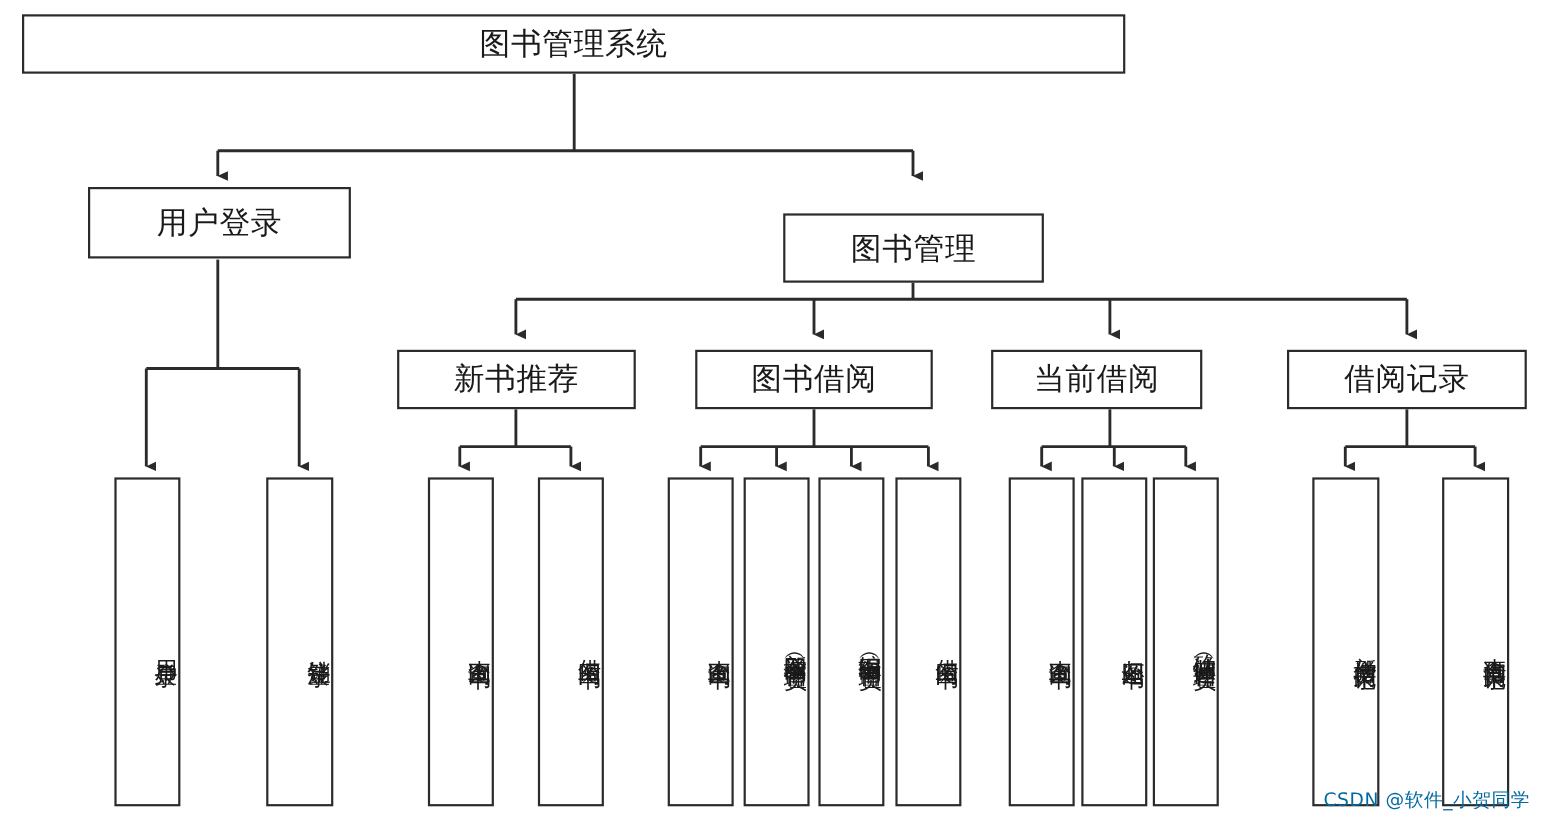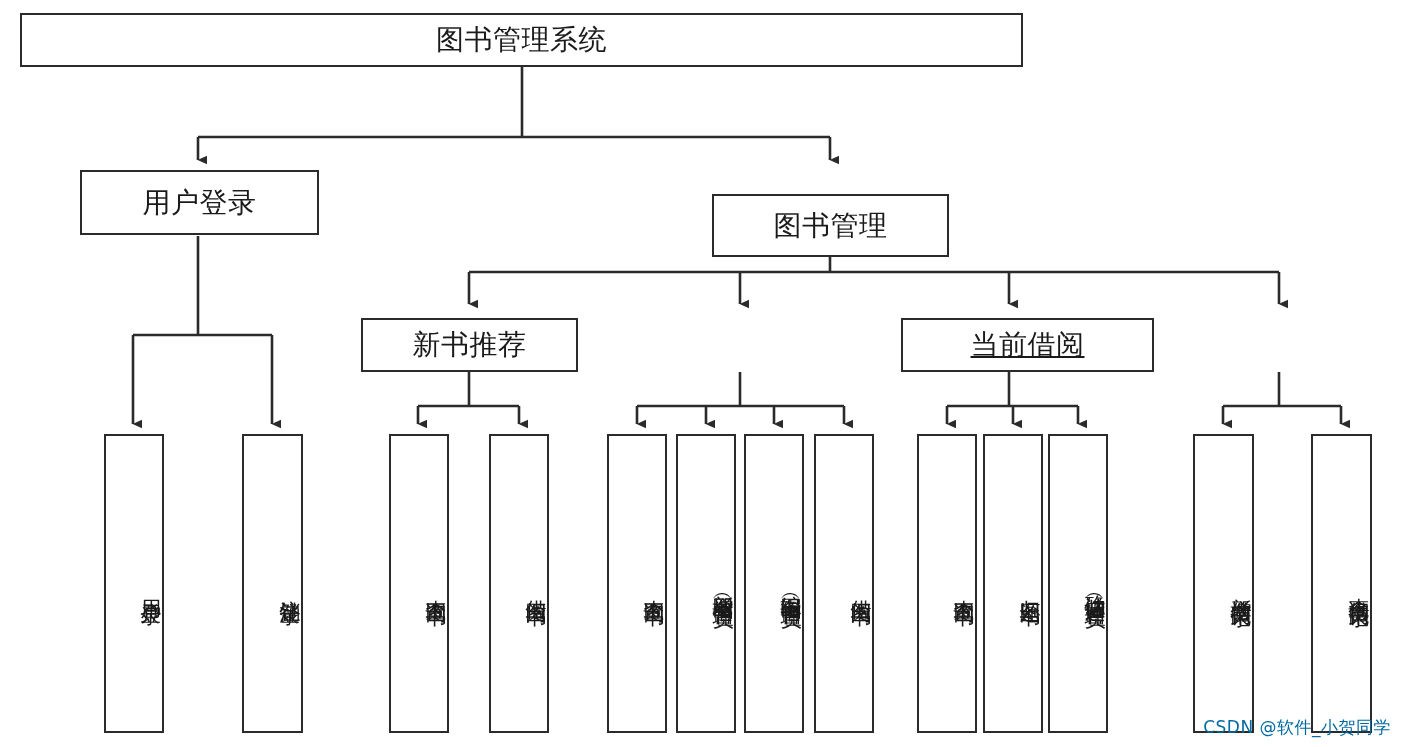--- a/index.html
+++ b/index.html
@@ -135,25 +135,31 @@
   </div>
 
   <div class="node-box horizontal" style="left:712px; top:170px; width:237px; height:63px;margin-top:24px;">
     <span class="label">图书管理</span>
   </div>
 
   <div class="node-box horizontal" style="left:361px; top:318px; width:217px; height:54px;text-align:right;">
     <span class="label">新书推荐</span>
   </div>
 
-
-  <div class="node-box horizontal" style="left:901px; top:318px; width:253px; height:54px;text-decoration:underline;">
+  <div class="node-box horizontal" style="left:632px; top:318px; width:216px; height:54px;">
+    <span class="label">图书借阅</span>
+  </div>
+
+  <div class="node-box horizontal" style="left:901px; top:318px; width:192px; height:54px;">
     <span class="label">当前借阅</span>
   </div>
 
+  <div class="node-box horizontal" style="left:1170px; top:318px; width:218px; height:54px;">
+    <span class="label">借阅记录</span>
+  </div>
 
   <div class="node-box vertical" style="left:104px; top:434px; width:60px; height:299px;">
     <span class="label">用户登录</span>
   </div>
 
   <div class="node-box vertical" style="left:242px; top:434px; width:61px; height:299px;">
     <span class="label">注销登录</span>
   </div>
 
   <div class="node-box vertical" style="left:389px; top:434px; width:60px; height:299px;">

